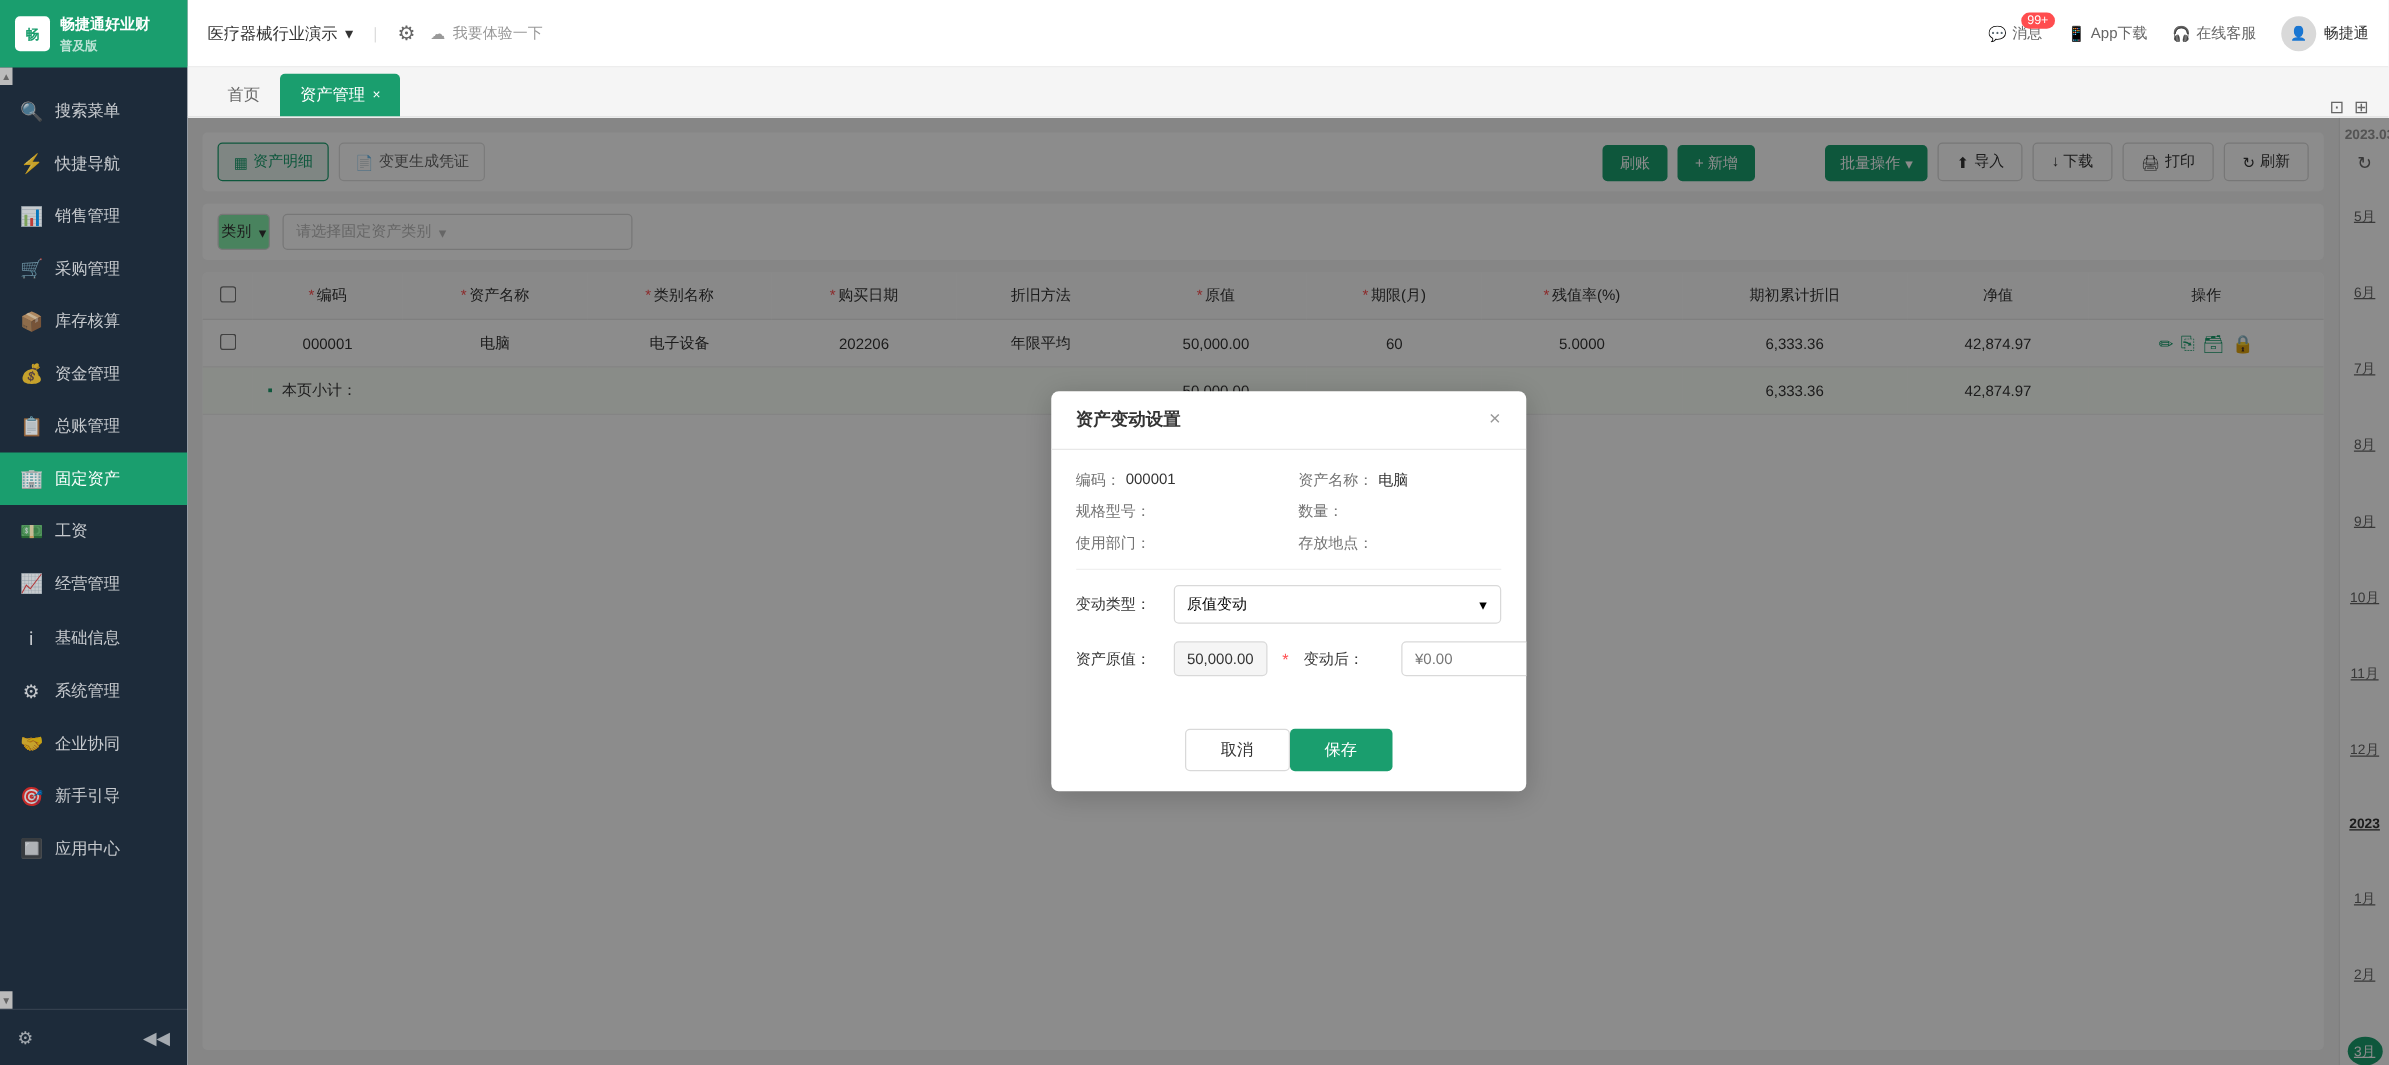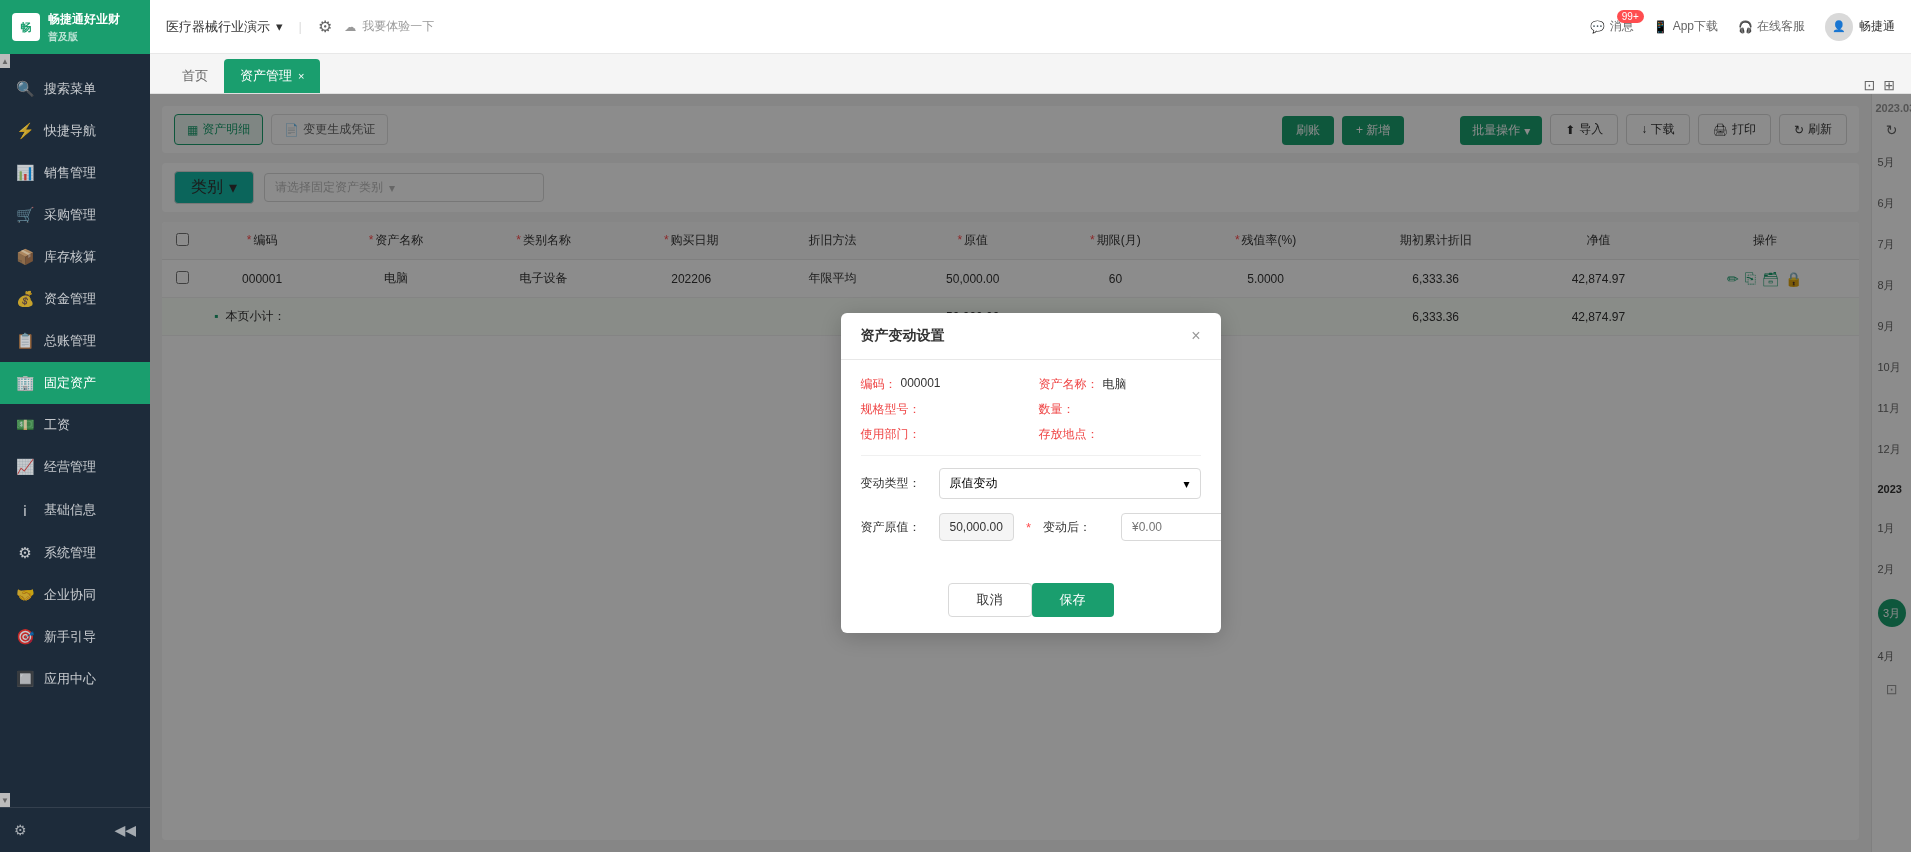--- a/index.html
+++ b/index.html
@@ -246,28 +246,28 @@
     
     .filter-bar {
       display: flex;
       align-items: center;
       gap: 10px;
       background: white;
       padding: 8px 12px;
       border-radius: 4px;
     }
     .filter-select {
-      padding: 5px 16px;
+      padding: 5px 2px;
       border: 1px solid #d9d9d9;
       border-radius: 4px;
-      font-size: 16px;
+      font-size: 12px;
       color: #333;
       cursor: pointer;
       display: flex; align-items: center; gap: 6px;
-      background: #14b8a6;
+      background: #86efac;
     }
     .filter-input {
       flex: 1;
       max-width: 280px;
       padding: 5px 10px;
       border: 1px solid #d9d9d9;
       border-radius: 4px;
       font-size: 12px;
       color: #333;
       display: flex; align-items: center; gap: 6px;
@@ -332,27 +332,28 @@
       border-left: 1px solid #e8e8e8;
       display: flex;
       flex-direction: column;
       align-items: center;
       padding: 4px 0;
       overflow-y: auto;
       flex-shrink: 0;
     }
     .month-item {
       width: 32px;
-      text-align: left;
+      text-align: center;
       padding: 4px 2px;
       font-size: 11px;
       color: #666;
       cursor: pointer;
       border-radius: 3px;
-      margin: 9px 0;
+      margin: 19px 0;
+      text-decoration: underline;
     }
     .month-item.year { font-weight: bold; color: #333; font-size: 11px; }
     .month-item.current { background: #1a9e6e; color: white; border-radius: 50%; width: 28px; height: 28px; display: flex; align-items: center; justify-content: center; font-size: 11px; }
     .right-sidebar-top { width: 32px; text-align: center; font-size: 11px; color: #999; padding: 4px 0; font-weight: bold; }
     .right-refresh { cursor: pointer; font-size: 14px; color: #666; margin: 4px 0; }
 
     
     .overlay {
       position: absolute;
       top: 0; left: 0; right: 0; bottom: 0;
@@ -388,21 +389,21 @@
       margin-bottom: 12px;
       padding-bottom: 12px;
       border-bottom: 1px solid #f0f0f0;
     }
     .modal-info-item {
       font-size: 12px;
       color: #333;
       display: flex;
       gap: 4px;
     }
-    .modal-info-label { color: #ef4444; }
+    .modal-info-label { color: #737373; }
     .modal-form-row {
       display: flex;
       align-items: center;
       gap: 8px;
       margin-bottom: 14px;
     }
     .modal-form-label {
       font-size: 12px;
       color: #333;
       width: 70px;

